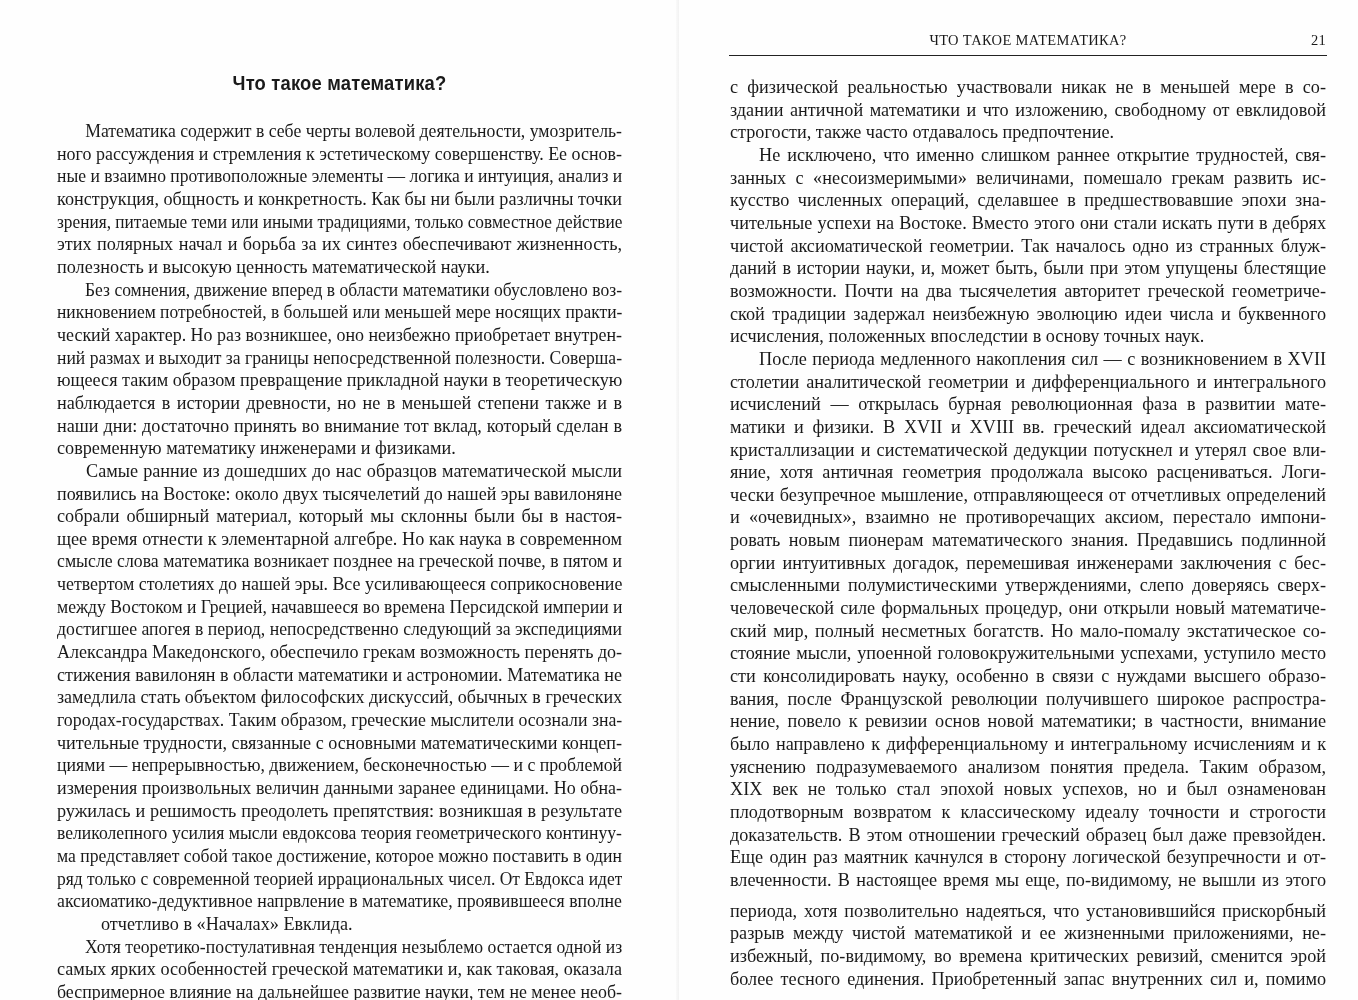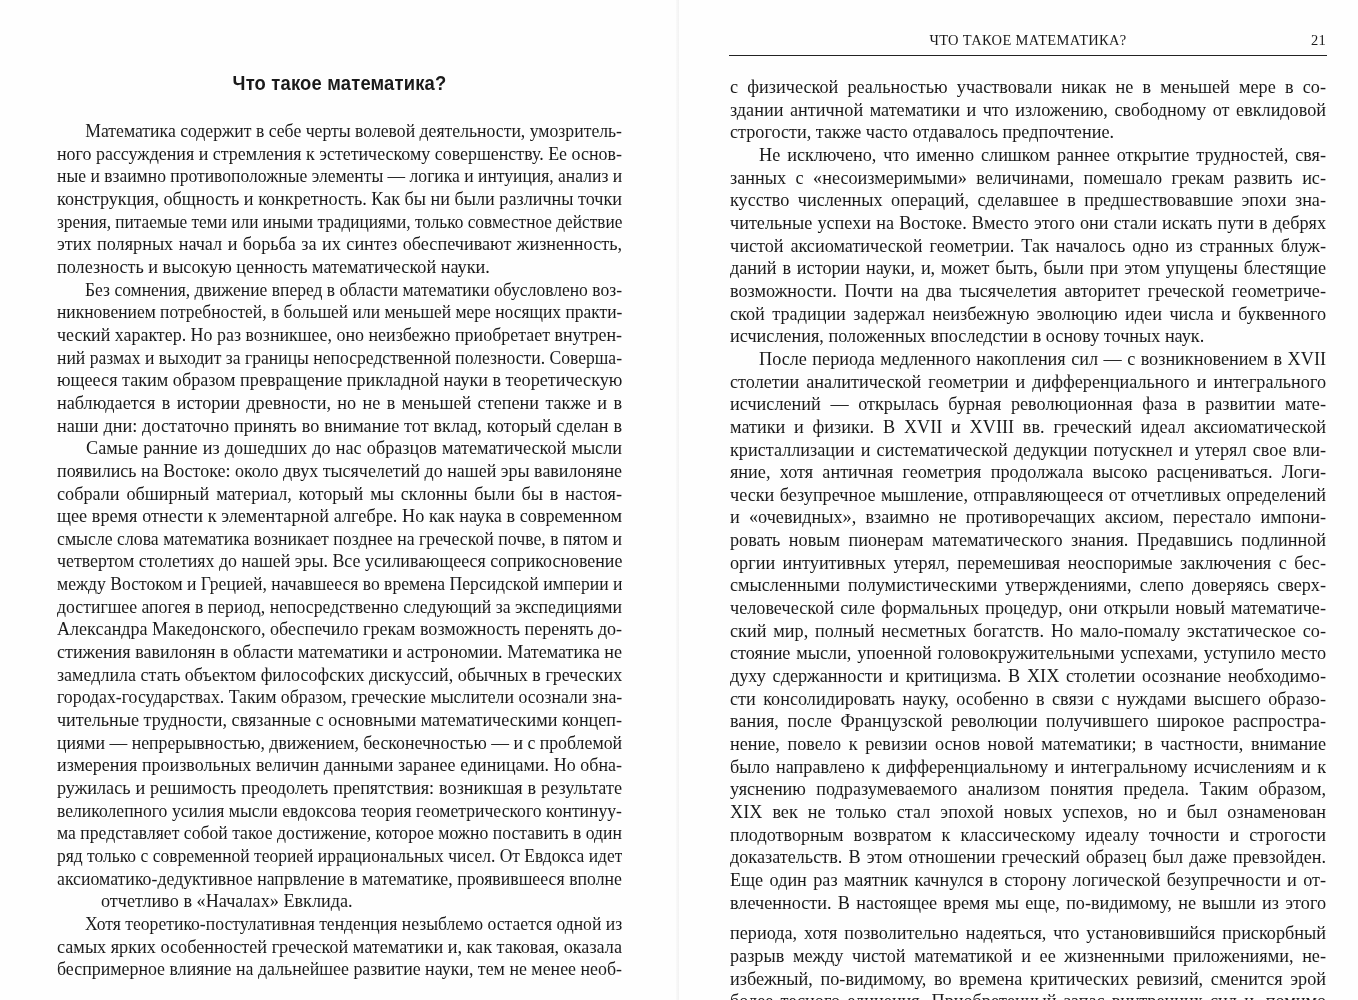--- a/index.html
+++ b/index.html
@@ -44,20 +44,21 @@
         <span class="line last" style="display: block; width: auto;">полезность и высокую ценность математической науки.</span>
       </p>
       <p>
         <span class="line" style="padding-left: 29px; display: block; width: 557px; transform: scaleX(0.9642);">Без сомнения, движение вперед в области математики обусловлено воз-</span>
         <span class="line" style="display: block; width: 588px; transform: scaleX(0.9609);">никновением потребностей, в большей или меньшей мере носящих практи-</span>
         <span class="line" style="display: block; width: 573px; transform: scaleX(0.986);">ческий характер. Но раз возникшее, оно неизбежно приобретает внутрен-</span>
         <span class="line" style="display: block; width: 584px; transform: scaleX(0.9675);">ний размах и выходит за границы непосредственной полезности. Соверша-</span>
         <span class="line" style="display: block; width: 566px; transform: scaleX(0.9982);">ющееся таким образом превращение прикладной науки в теоретическую</span>
         <span class="line" style="display: block; width: auto;">наблюдается в истории древности, но не в меньшей степени также и в</span>
         <span class="line" style="display: block; width: auto;">наши дни: достаточно принять во внимание тот вклад, который сделан в</span>
+        <span class="line last" style="display: block; width: auto;">современную математику инженерами и физиками.</span>
       </p>
       <p>
         <span class="line" style="padding-left: 29px; display: block; width: auto; font-family: Liberation Serif, serif;">Самые ранние из дошедших до нас образцов математической мысли</span>
         <span class="line" style="display: block; width: 571px; transform: scaleX(0.9895);">появились на Востоке: около двух тысячелетий до нашей эры вавилоняне</span>
         <span class="line" style="display: block; width: auto;">собрали обширный материал, который мы склонны были бы в настоя-</span>
         <span class="line" style="display: block; width: auto;">щее время отнести к элементарной алгебре. Но как наука в современном</span>
         <span class="line" style="display: block; width: 579px; transform: scaleX(0.9758);">смысле слова математика возникает позднее на греческой почве, в пятом и</span>
         <span class="line" style="display: block; width: 574px; transform: scaleX(0.9843);">четвертом столетиях до нашей эры. Все усиливающееся соприкосновение</span>
         <span class="line" style="display: block; width: 584px; transform: scaleX(0.9675);">между Востоком и Грецией, начавшееся во времена Персидской империи и</span>
         <span class="line" style="display: block; width: 580px; transform: scaleX(0.9741);">достигшее апогея в период, непосредственно следующий за экспедициями</span>
@@ -111,26 +112,25 @@
     <p>
       <span class="line" style="padding-left: 29px; display: block; width: auto;">После периода медленного накопления сил — с возникновением в XVII</span>
       <span class="line" style="display: block; width: auto;">столетии аналитической геометрии и дифференциального и интегрального</span>
       <span class="line" style="display: block; width: auto;">исчислений — открылась бурная революционная фаза в развитии мате-</span>
       <span class="line" style="display: block; width: auto;">матики и физики. В XVII и XVIII вв. греческий идеал аксиоматической</span>
       <span class="line" style="display: block; width: auto;">кристаллизации и систематической дедукции потускнел и утерял свое вли-</span>
       <span class="line" style="display: block; width: auto;">яние, хотя античная геометрия продолжала высоко расцениваться. Логи-</span>
       <span class="line" style="display: block; width: auto;">чески безупречное мышление, отправляющееся от отчетливых определений</span>
       <span class="line" style="display: block; width: auto;">и «очевидных», взаимно не противоречащих аксиом, перестало импони-</span>
       <span class="line" style="display: block; width: auto;">ровать новым пионерам математического знания. Предавшись подлинной</span>
-      <span class="line" style="display: block; width: auto;">оргии интуитивных утерял, перемешивая неоспоримые заключения с бес-</span>
+      <span class="line" style="display: block; width: auto;">оргии интуитивных догадок, перемешивая инженерами заключения с бес-</span>
       <span class="line" style="display: block; width: auto;">смысленными полумистическими утверждениями, слепо доверяясь сверх-</span>
       <span class="line" style="display: block; width: auto;">человеческой силе формальных процедур, они открыли новый математиче-</span>
       <span class="line" style="display: block; width: auto;">ский мир, полный несметных богатств. Но мало-помалу экстатическое со-</span>
       <span class="line" style="display: block; width: auto;">стояние мысли, упоенной головокружительными успехами, уступило место</span>
-      <span class="line" style="display: block; width: auto;">духу сдержанности и критицизма. В XIX столетии осознание необходимо-</span>
       <span class="line" style="display: block; width: auto;">сти консолидировать науку, особенно в связи с нуждами высшего образо-</span>
       <span class="line" style="display: block; width: auto;">вания, после Французской революции получившего широкое распростра-</span>
       <span class="line" style="display: block; width: auto;">нение, повело к ревизии основ новой математики; в частности, внимание</span>
       <span class="line" style="display: block; width: auto;">было направлено к дифференциальному и интегральному исчислениям и к</span>
       <span class="line" style="display: block; width: auto;">уяснению подразумеваемого анализом понятия предела. Таким образом,</span>
       <span class="line" style="display: block; width: auto;">XIX век не только стал эпохой новых успехов, но и был ознаменован</span>
       <span class="line" style="display: block; width: auto;">плодотворным возвратом к классическому идеалу точности и строгости</span>
       <span class="line" style="display: block; width: auto;">доказательств. В этом отношении греческий образец был даже превзойден.</span>
       <span class="line" style="display: block; width: auto;">Еще один раз маятник качнулся в сторону логической безупречности и от-</span>
       <span class="line" style="display: block; width: auto;">влеченности. В настоящее время мы еще, по-видимому, не вышли из этого</span>

